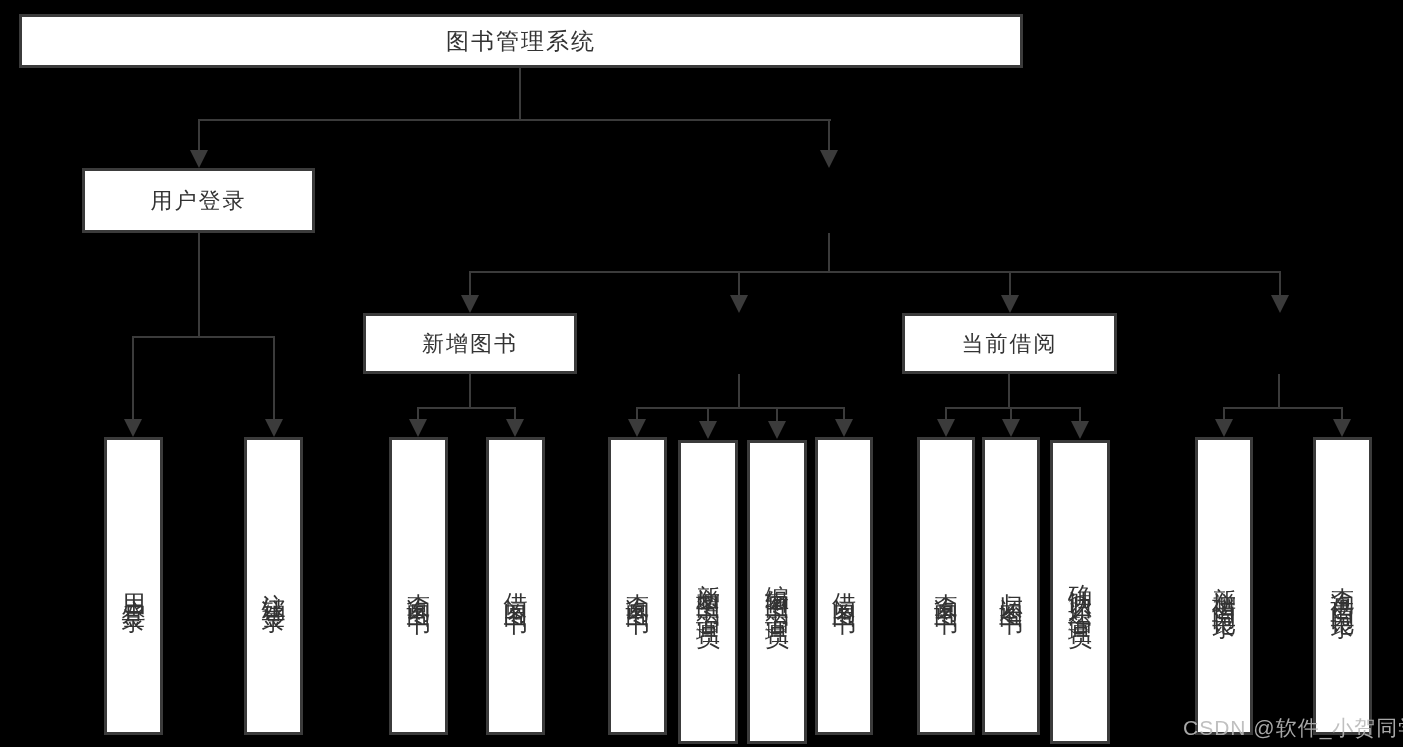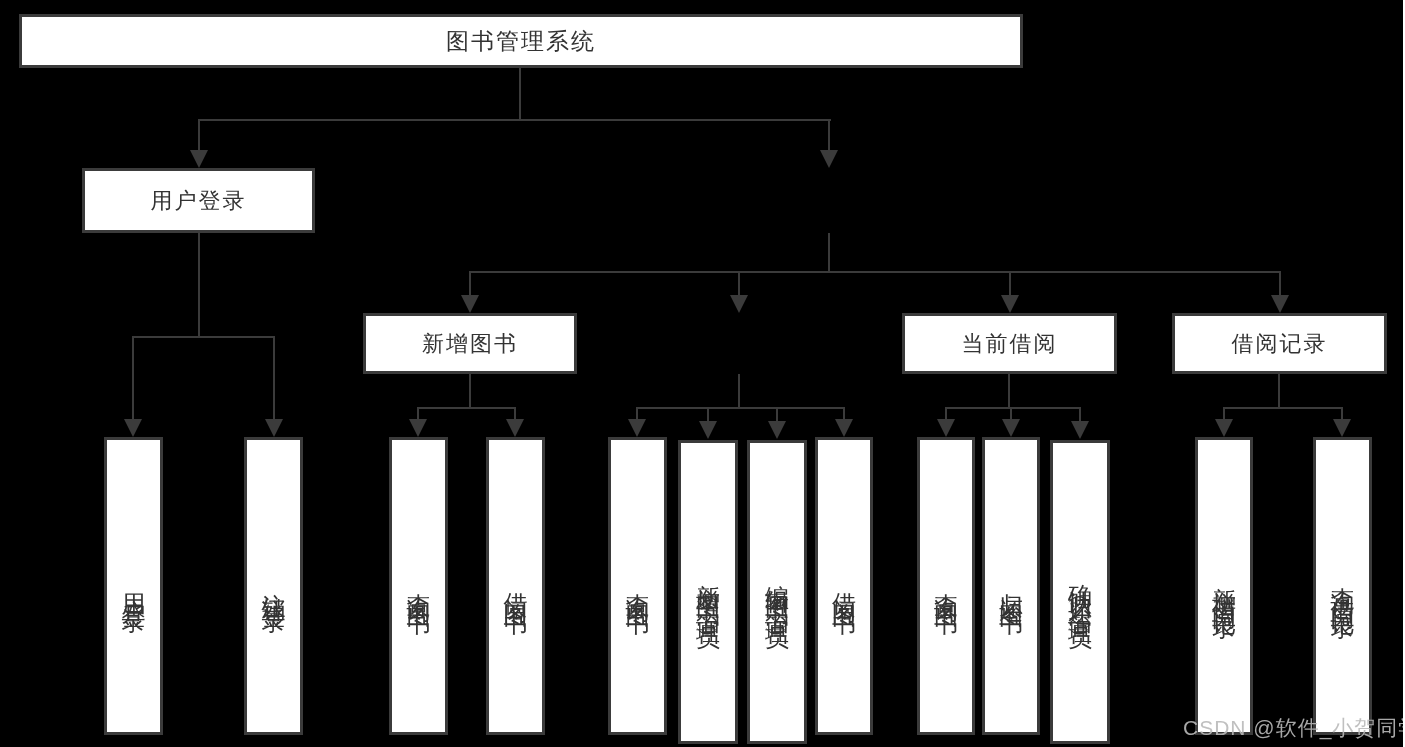--- a/index.html
+++ b/index.html
@@ -73,23 +73,20 @@
     <div class="arr" style="left:1001px;top:295px"></div>
     <div class="vl" style="left:1279px;top:271px;height:26px"></div>
     <div class="arr" style="left:1271px;top:295px"></div>
   </div>
 
   <div class="box h" style="left:363px;top:313px;width:214px;height:61px">
     <span>新增图书</span>
   </div>
   <div class="box h" style="left:902px;top:313px;width:215px;height:61px">
     <span>当前借阅</span>
-  </div>
-  <div class="box h" style="left:1172px;top:313px;width:215px;height:61px">
-    <span>借阅记录</span>
   </div>
 
   <div>
     <div class="vl" style="left:469px;top:374px;height:34px"></div>
     <div class="hl" style="left:417px;top:407px;width:99px"></div>
     <div class="vl" style="left:417px;top:407px;height:14px"></div>
     <div class="arr" style="left:409px;top:419px"></div>
     <div class="vl" style="left:514px;top:407px;height:14px"></div>
     <div class="arr" style="left:506px;top:419px"></div>
   </div>

